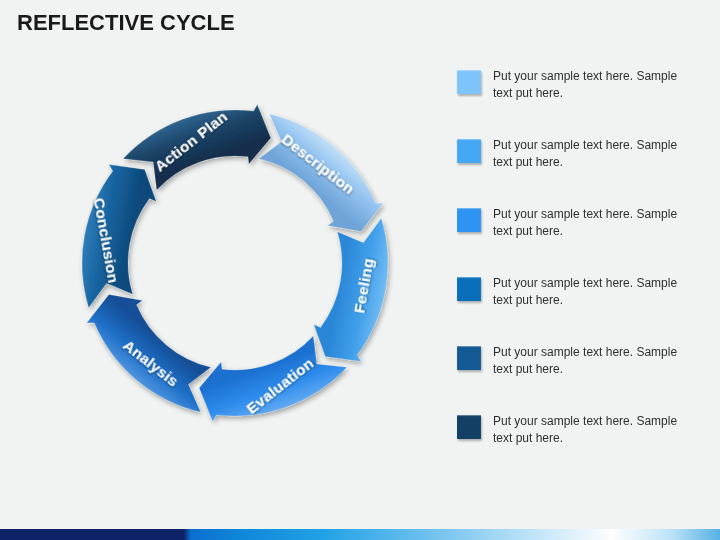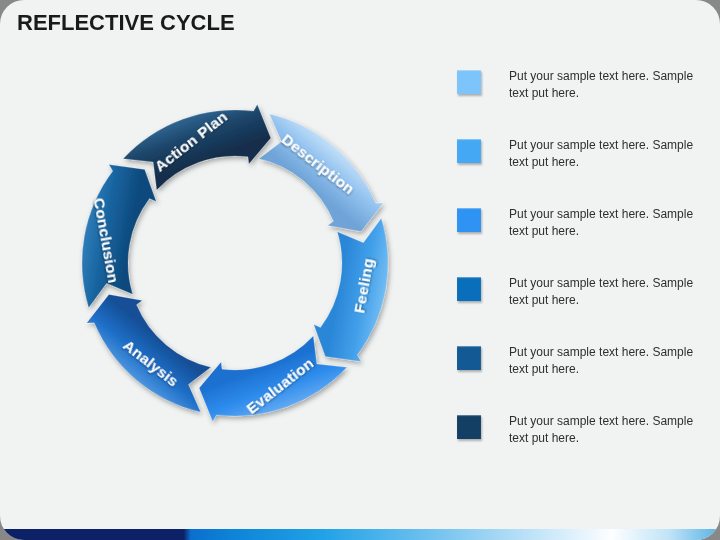--- a/index.html
+++ b/index.html
@@ -5,21 +5,20 @@
   html,body{margin:0;padding:0;}
   body{
     font-family:"Liberation Sans", sans-serif;
     background:#888;
   }
   .slide{
     position:relative;
     width:720px;height:540px;
     background:#F1F2F2;
     overflow:hidden;
-    border-radius:24px;
   }
   .slide-header{position:absolute;left:17px;top:10px;}
   .slide-title{
     margin:0;
     font-size:22px;
     font-weight:700;
     color:#1A1A1A;
     letter-spacing:0px;
     line-height:1.2;
   }
@@ -51,21 +50,21 @@
     display:flex;
     align-items:flex-start;
   }
   .legend-swatch{
     flex:0 0 24px;
     width:24px;height:24px;
     margin-top:2px;
     box-shadow:inset 0 1px 1px rgba(255,255,255,0.35), 1px 2px 2px rgba(0,0,0,0.28);
   }
   .legend-text{
-    margin-left:28px;
+    margin-left:12px;
     width:202px;
     font-size:12px;
     line-height:17px;
     color:#2F2F2F;
   }
   .footer-bar{
     position:absolute;
     left:0;bottom:0;
     width:720px;height:11px;
   }

